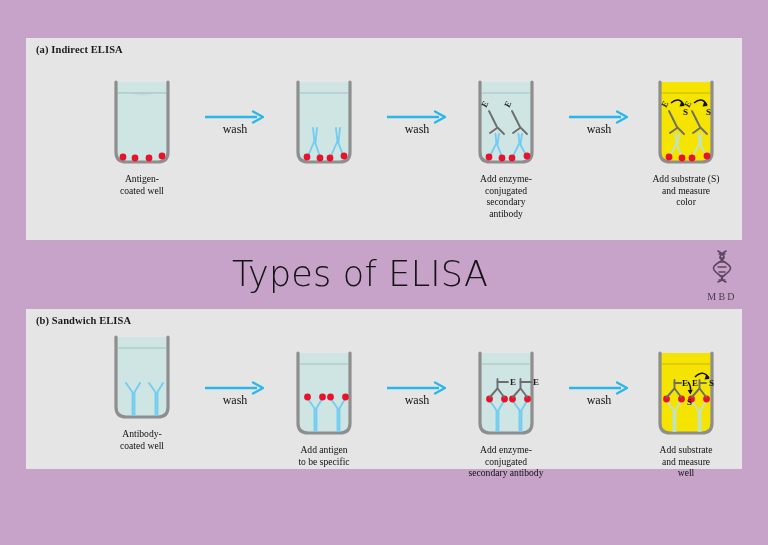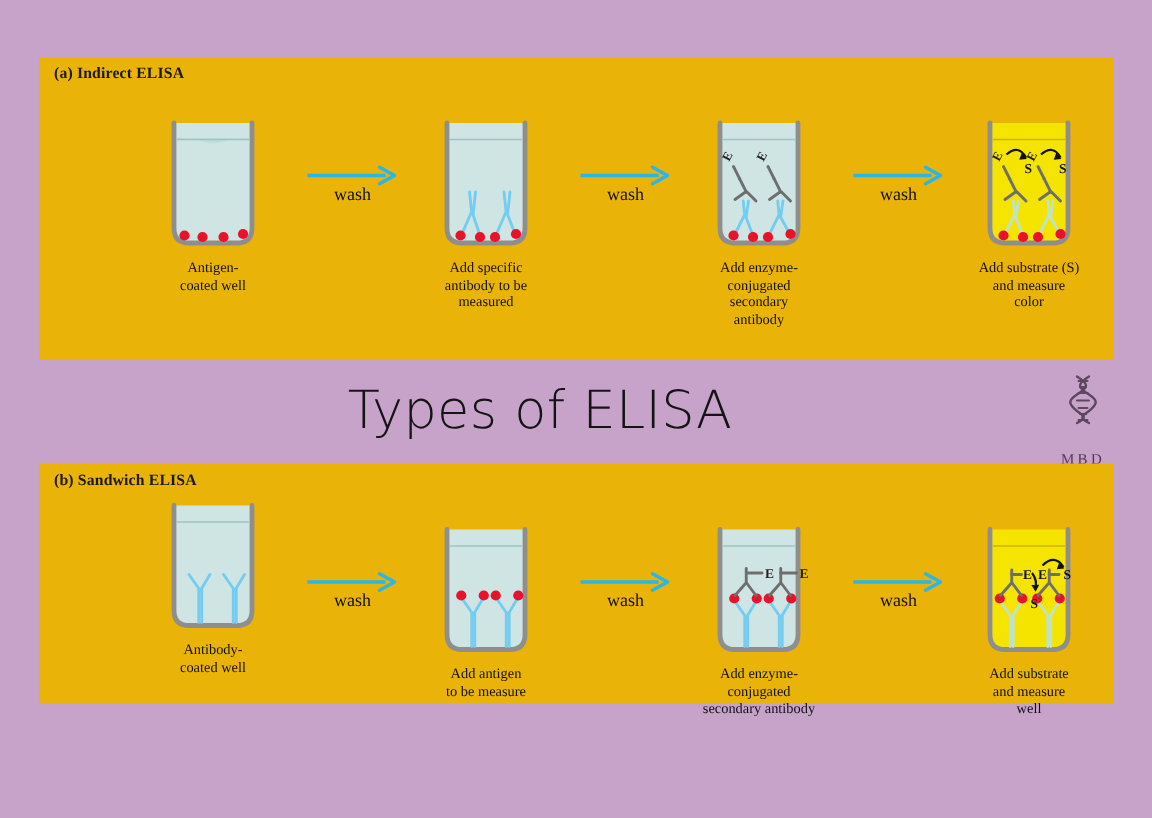--- a/index.html
+++ b/index.html
@@ -8,21 +8,21 @@
     background:#c7a3ca;
     font-family:"Liberation Serif",serif;
     overflow:hidden;
     position:relative;
   }
   .stage{position:absolute;left:0;top:0;width:768px;height:545px;}
 
   
   .panel{
     position:absolute;
-    background:#eab308;
+    background:#e5e5e5;
   }
   #panel-a{left:26px;top:38px;width:716px;height:202px;}
   #panel-b{left:26px;top:309px;width:716px;height:160px;}
 
   .panel-label{
     position:absolute;
     left:10px;top:6px;
     font-family:"Liberation Serif",serif;
     font-size:10.5px;
     font-weight:bold;
@@ -87,21 +87,21 @@
     width:46px;height:52px;
     text-align:center;
   }
   #logo-mark{display:block;margin:0 auto;}
   #logo-text{
     display:block;
     font-family:"Liberation Serif",serif;
     font-size:10px;
     letter-spacing:2.2px;
     color:#4f3b50;
-    margin-top:18px;
+    margin-top:8px;
   }
   svg{overflow:visible;}
 </style>
 </head>
 <body>
 
 <div class="stage">
 
   <div class="panel" id="panel-a">
     <div class="panel-label">(a) Indirect ELISA</div>
@@ -146,23 +146,20 @@
             <path d="M73.5 64 L72 50 M74.5 64 L76 50"></path>
           </g>
           <g>
             <circle cx="43" cy="79" r="3.4" fill="#e8132b"></circle>
             <circle cx="56" cy="80" r="3.4" fill="#e8132b"></circle>
             <circle cx="66" cy="80" r="3.4" fill="#e8132b"></circle>
             <circle cx="80" cy="78" r="3.4" fill="#e8132b"></circle>
           </g>
         </svg>
       </div>
-      <div class="caption">Add specific
-antibody to be
-measured</div>
     </div>
 
     <div class="wash" style="left:354px;top:72px;">
       <svg class="arrow-svg" width="64" height="14" viewBox="0 0 64 14">
         <line x1="2" y1="7" x2="54" y2="7" stroke="#29b6e8" stroke-width="2.3"></line>
         <path d="M50 1.5 L60 7 L50 12.5" fill="none" stroke="#29b6e8" stroke-width="2.3" stroke-linecap="round" stroke-linejoin="round"></path>
       </svg>
       <span class="wash-label">wash</span>
     </div>
 
@@ -332,21 +329,21 @@
           </g>
           <g>
             <circle cx="43.5" cy="48" r="3.4" fill="#e8132b"></circle>
             <circle cx="58.5" cy="48" r="3.4" fill="#e8132b"></circle>
             <circle cx="66.5" cy="48" r="3.4" fill="#e8132b"></circle>
             <circle cx="81.5" cy="48" r="3.4" fill="#e8132b"></circle>
           </g>
         </svg>
       </div>
       <div class="caption">Add antigen
-to be measure</div>
+to be specific</div>
     </div>
 
     <div class="wash" style="left:354px;top:72px;">
       <svg class="arrow-svg" width="64" height="14" viewBox="0 0 64 14">
         <line x1="2" y1="7" x2="54" y2="7" stroke="#29b6e8" stroke-width="2.3"></line>
         <path d="M50 1.5 L60 7 L50 12.5" fill="none" stroke="#29b6e8" stroke-width="2.3" stroke-linecap="round" stroke-linejoin="round"></path>
       </svg>
       <span class="wash-label">wash</span>
     </div>
 

